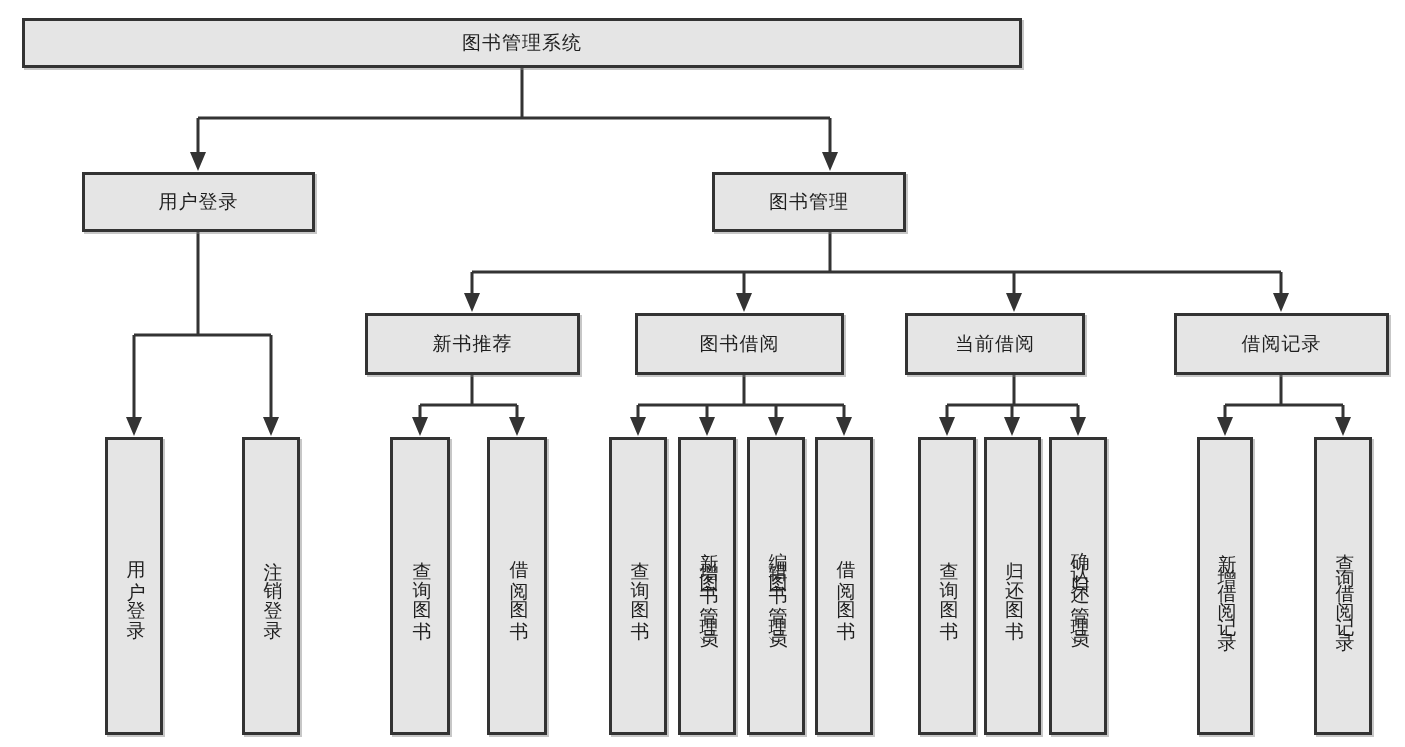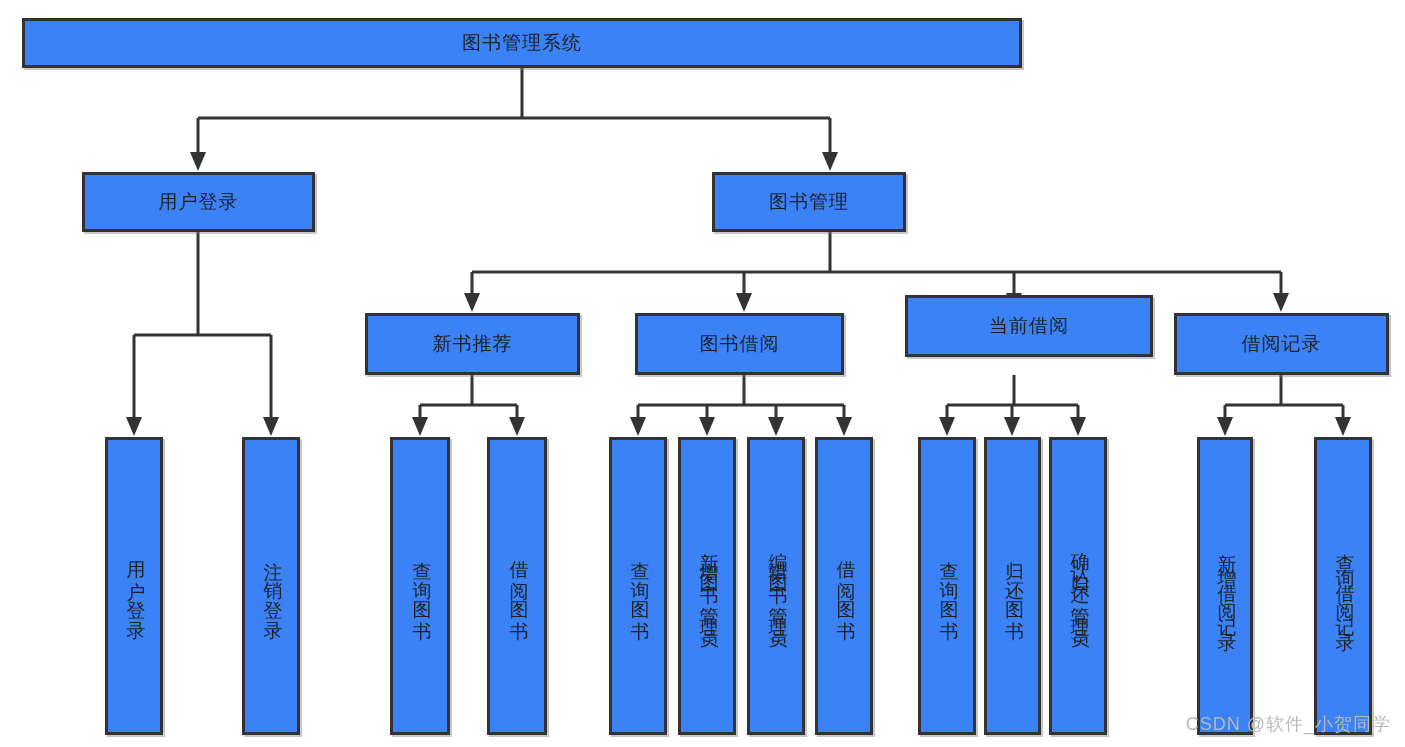--- a/index.html
+++ b/index.html
@@ -5,21 +5,21 @@
   html,body { margin:0; padding:0; }
   body {
     width:1405px; height:747px; position:relative; overflow:hidden;
     background:#ffffff; color:#1f1f1f;
     font-family:"Liberation Sans","DejaVu Sans",sans-serif;
   }
   .stage { position:absolute; inset:0; }
   svg.wires { position:absolute; left:0; top:0; }
   .node {
     position:absolute; box-sizing:border-box;
-    background:#3b82f6; border:3px solid #333333;
+    background:#e5e5e5; border:3px solid #333333;
     box-shadow:2px 2px 0 rgba(130,130,130,.45);
     display:flex; align-items:center; justify-content:center;
     font-size:19px; letter-spacing:1px; text-align:center;
   }
   .v {
     writing-mode:vertical-lr;
     letter-spacing:20px; padding-block-start:4px;
     font-size:19px;
   }
   .v-long { letter-spacing:11px; }
@@ -51,36 +51,35 @@
              M1225 436 l-8 -19 h16 z  M1343 436 l-8 -19 h16 z"></path>
   </svg>
 
   <div class="node" style="left:22px;top:18px;width:1000px;height:50px">图书管理系统</div>
 
   <div class="node" style="left:82px;top:172px;width:233px;height:60px">用户登录</div>
   <div class="node" style="left:712px;top:172px;width:194px;height:60px">图书管理</div>
 
   <div class="node" style="left:365px;top:313px;width:215px;height:62px">新书推荐</div>
   <div class="node" style="left:635px;top:313px;width:209px;height:62px">图书借阅</div>
-  <div class="node" style="left:905px;top:295px;width:248px;height:62px">当前借阅</div>
+  <div class="node" style="left:905px;top:313px;width:180px;height:62px">当前借阅</div>
   <div class="node" style="left:1174px;top:313px;width:215px;height:62px">借阅记录</div>
 
   <div class="node v" style="left:105px;top:437px;width:58px;height:298px">用户登录</div>
   <div class="node v" style="left:242px;top:437px;width:58px;height:298px">注销登录</div>
 
   <div class="node v" style="left:390px;top:437px;width:60px;height:298px">查询图书</div>
   <div class="node v" style="left:487px;top:437px;width:60px;height:298px">借阅图书</div>
 
   <div class="node v" style="left:609px;top:437px;width:58px;height:298px">查询图书</div>
   <div class="node v v-long" style="left:678px;top:437px;width:58px;height:298px">新增图书（管理员）</div>
   <div class="node v v-long" style="left:747px;top:437px;width:58px;height:298px">编辑图书（管理员）</div>
   <div class="node v" style="left:815px;top:437px;width:58px;height:298px">借阅图书</div>
 
   <div class="node v" style="left:918px;top:437px;width:58px;height:298px">查询图书</div>
   <div class="node v" style="left:984px;top:437px;width:57px;height:298px">归还图书</div>
   <div class="node v v-long" style="left:1049px;top:437px;width:58px;height:298px">确认归还（管理员）</div>
 
   <div class="node v" style="left:1197px;top:437px;width:56px;height:298px;letter-spacing:16px">新增借阅记录</div>
   <div class="node v" style="left:1314px;top:437px;width:58px;height:298px;letter-spacing:16px">查询借阅记录</div>
 
-  <div class="watermark">CSDN @软件_小贺同学</div>
 
 </div>
 
 </body></html>

